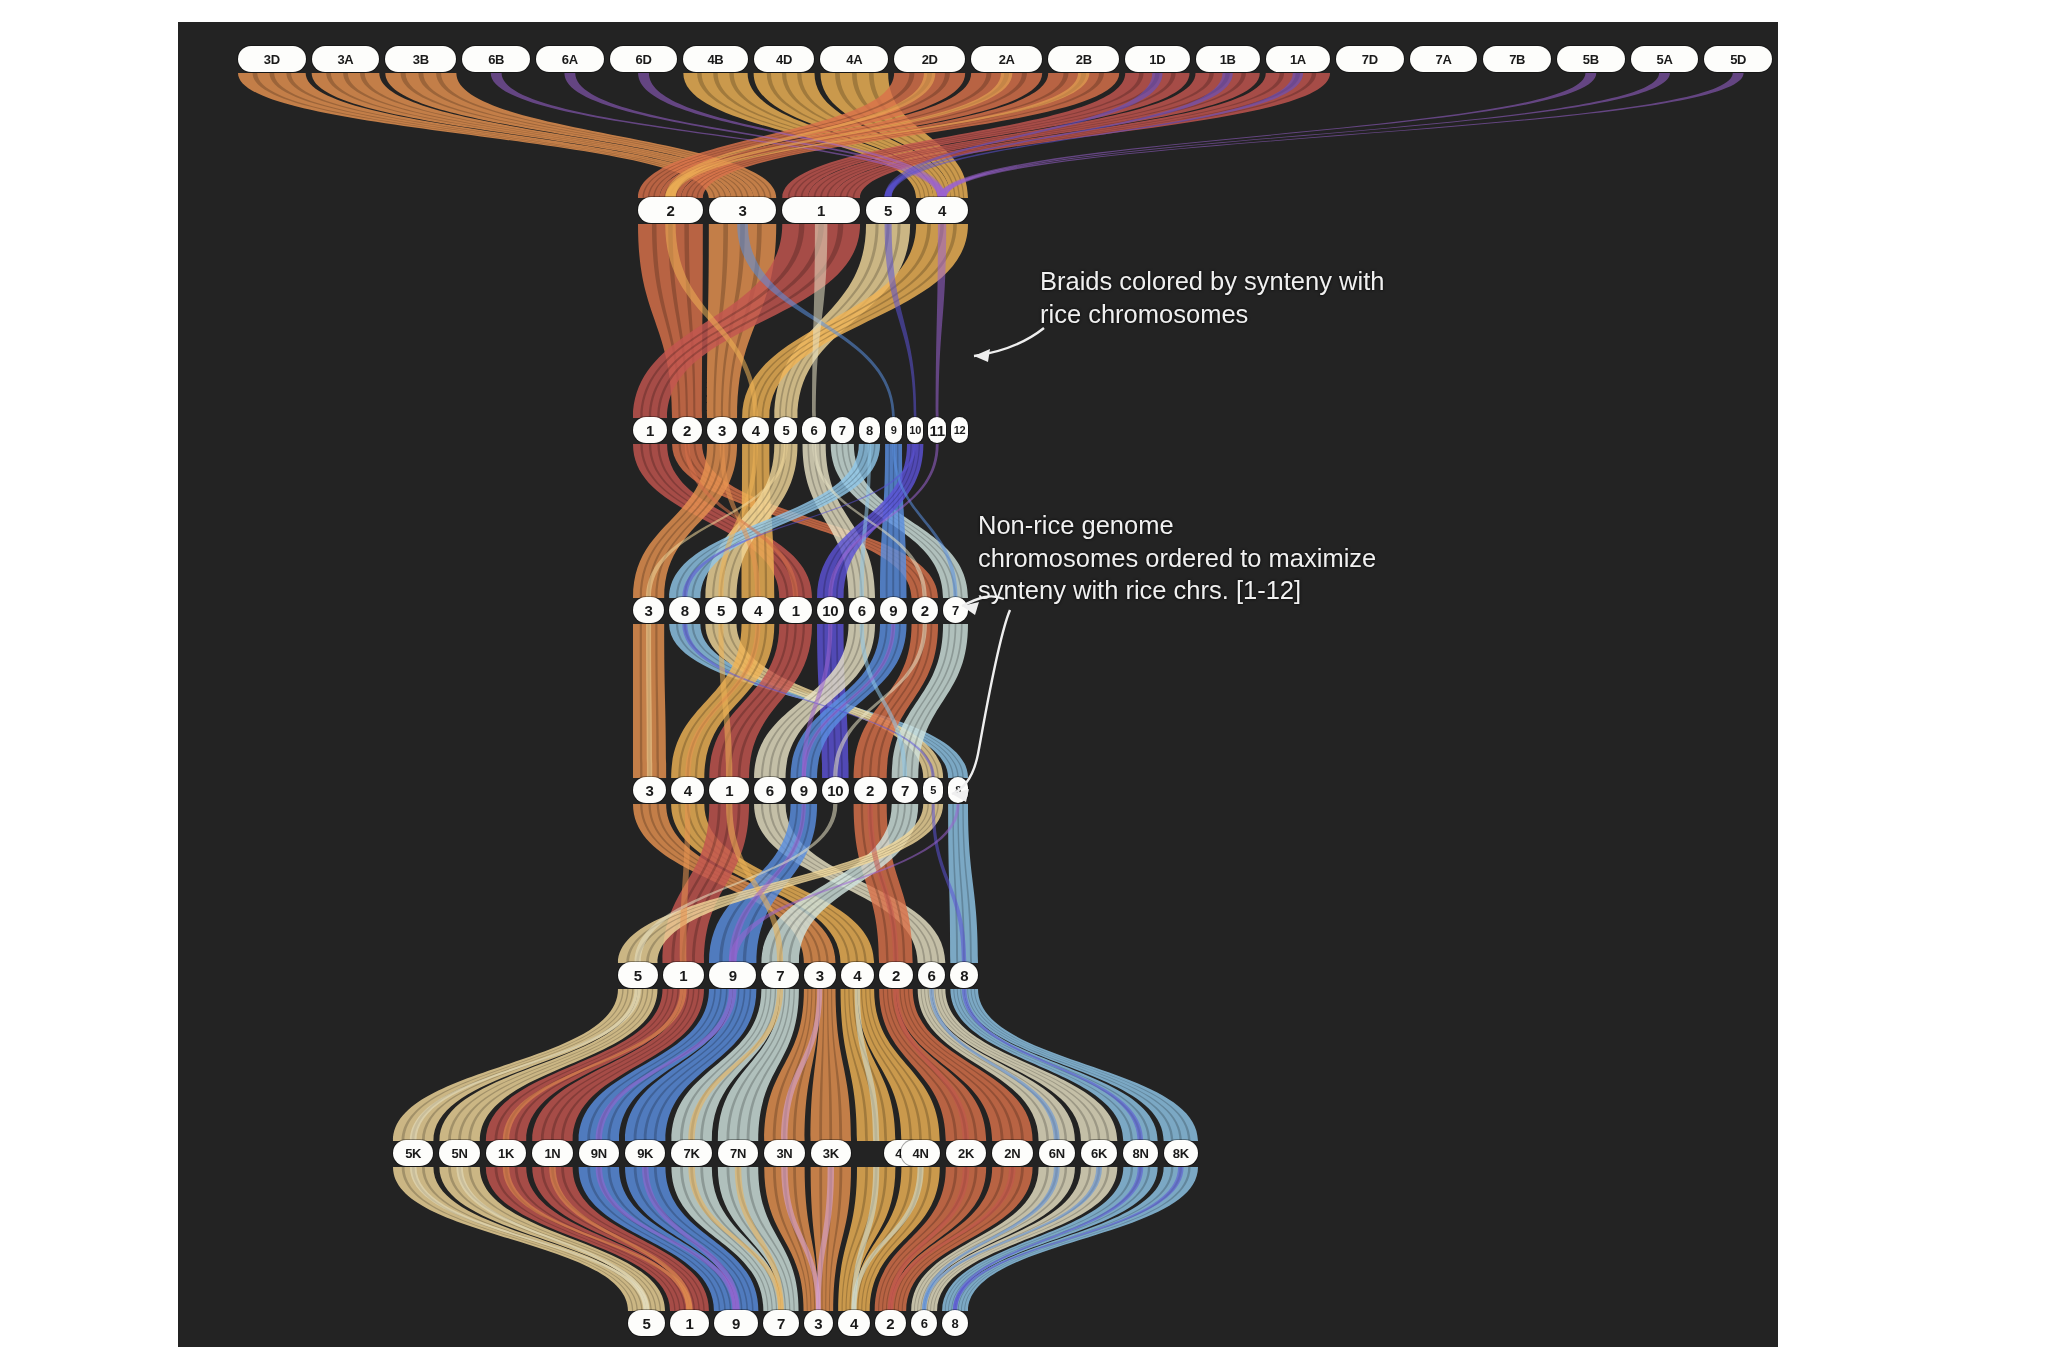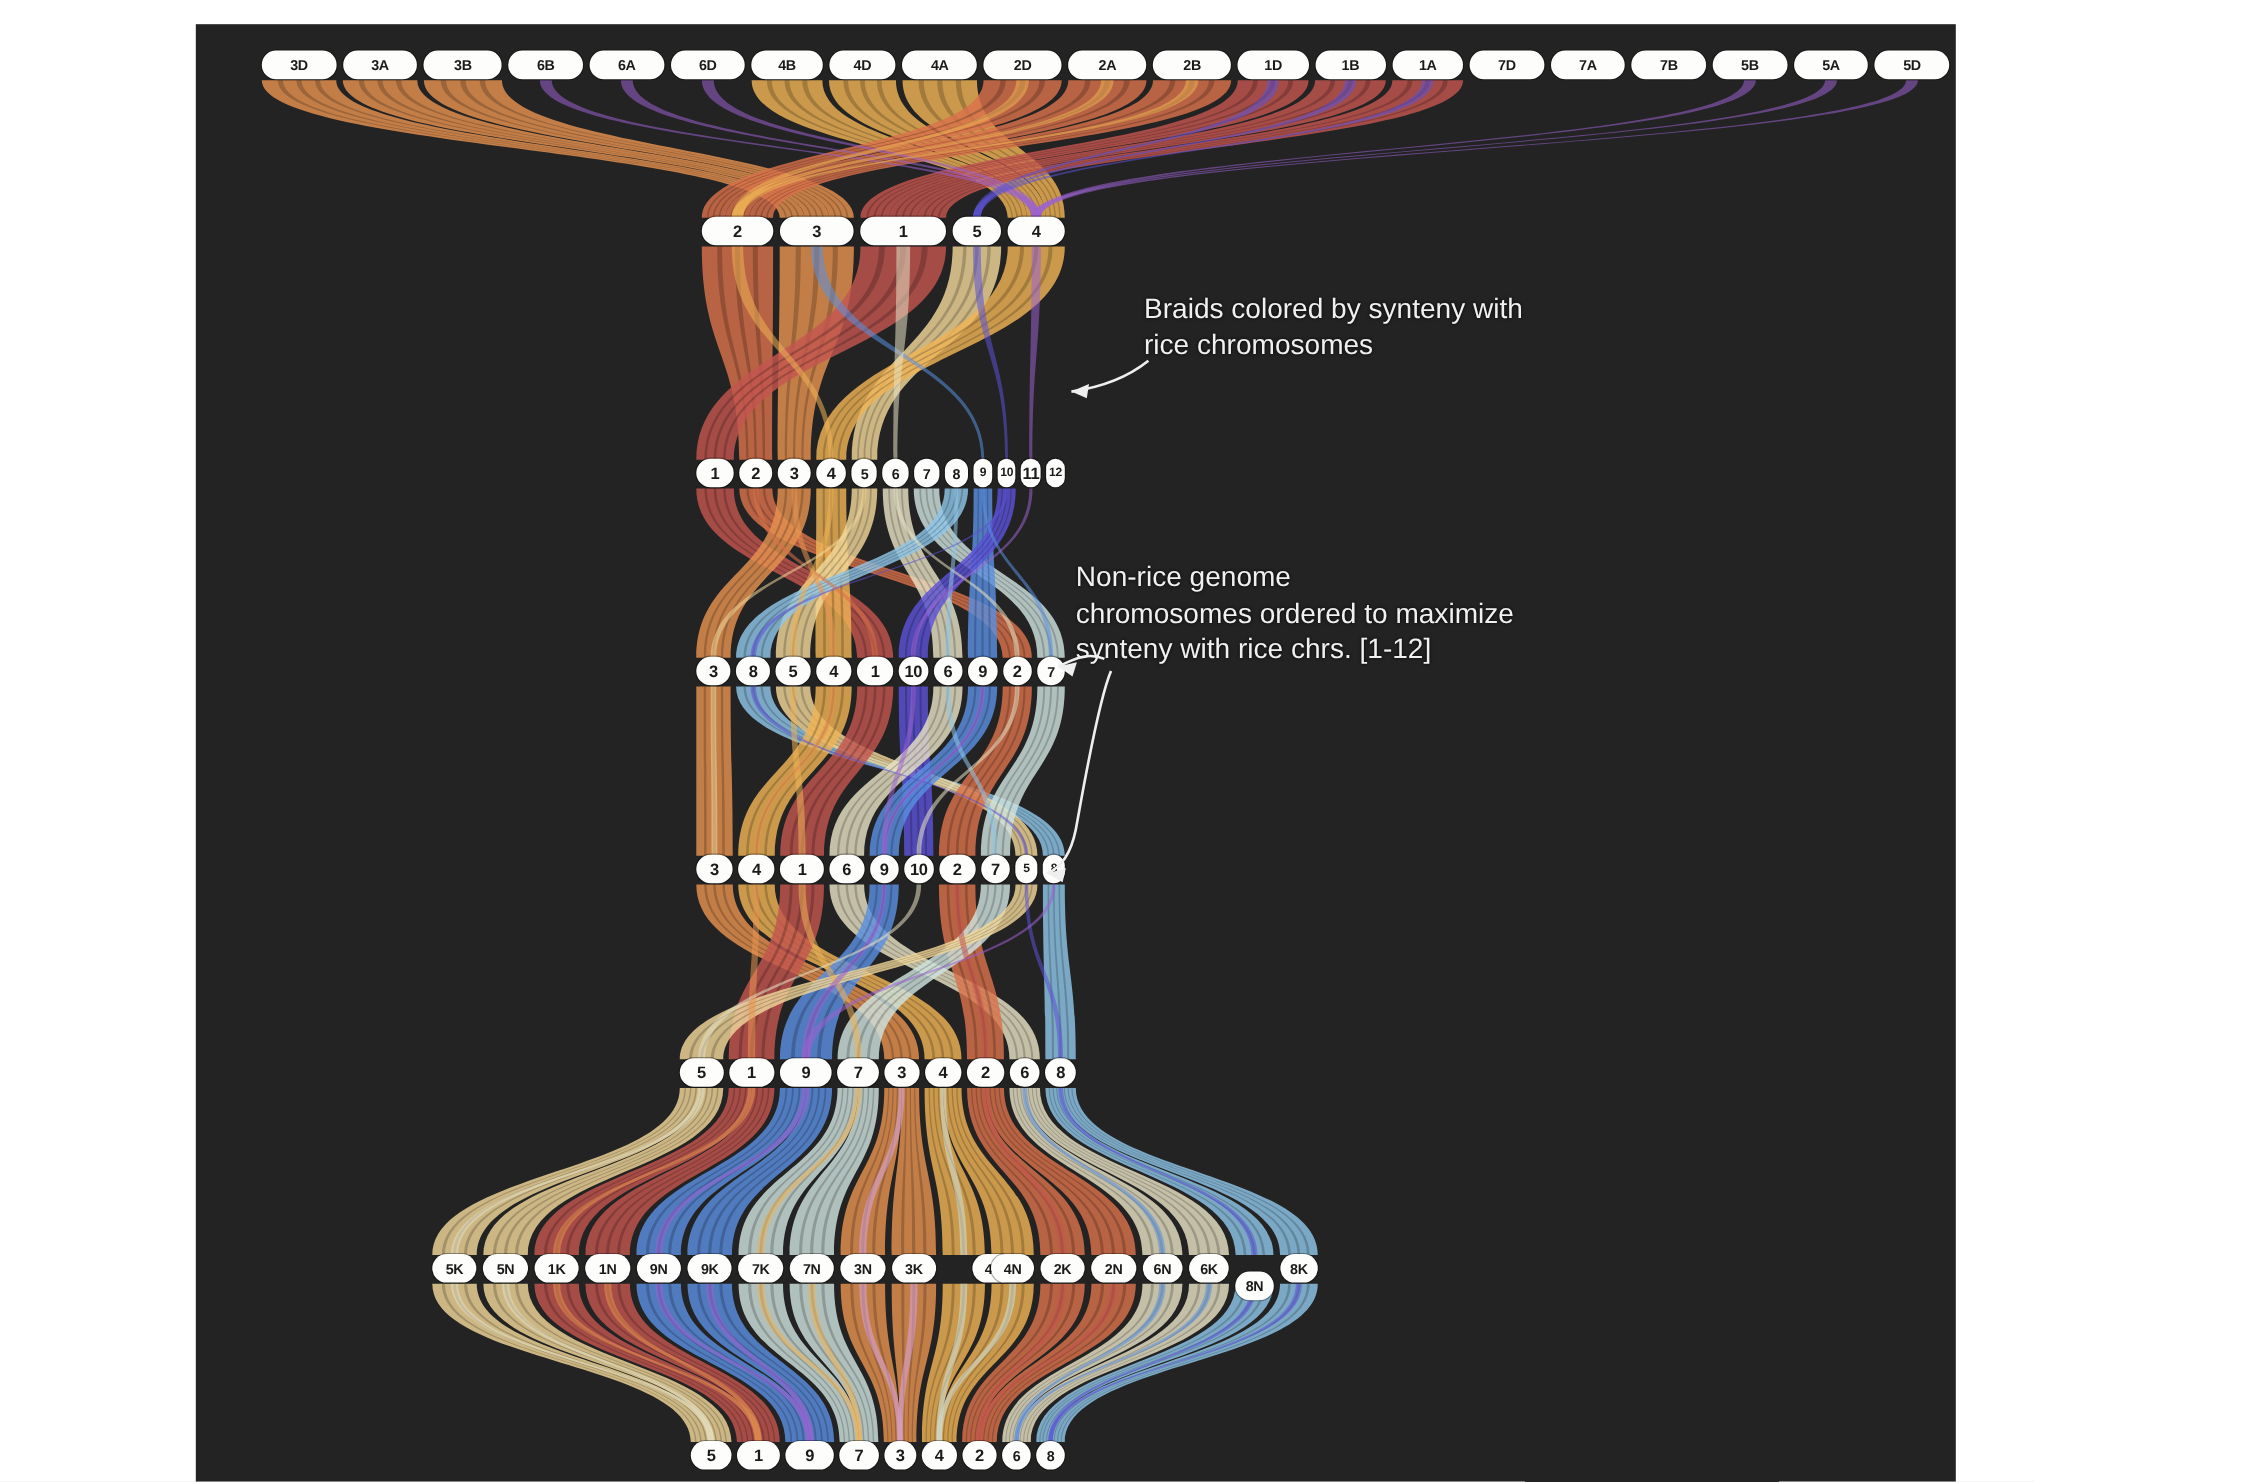--- a/index.html
+++ b/index.html
@@ -600,21 +600,21 @@
           <div class="chrom small" style="left: 493.414px; width: 40.4023px;">7K</div>
           <div class="chrom small" style="left: 539.816px; width: 40.4023px;">7N</div>
           <div class="chrom small" style="left: 586.218px; width: 40.4023px;">3N</div>
           <div class="chrom small" style="left: 632.621px; width: 40.4023px;">3K</div>
           <div class="chrom small" style="left: 706px; width: 38.3822px;">4K</div>
           <div class="chrom small" style="left: 723.405px; width: 38.3822px;">4N</div>
           <div class="chrom small" style="left: 767.787px; width: 40.4023px;">2K</div>
           <div class="chrom small" style="left: 814.19px; width: 40.4023px;">2N</div>
           <div class="chrom small" style="left: 860.592px; width: 36.3621px;">6N</div>
           <div class="chrom small" style="left: 902.954px; width: 36.3621px;">6K</div>
-          <div class="chrom small" style="left: 945.316px; width: 34.342px; margin-top: 16px;">8N</div>
+          <div class="chrom small" style="left: 945.316px; width: 34.342px;">8N</div>
           <div class="chrom small" style="left: 985.658px; width: 34.342px;">8K</div>
         </div>
     </div>
 
     <div class="row" id="row-panicum" style="top:1288px;">
 
       <div class="chrom-track">
           <div class="chrom" style="left: 450px; width: 37.037px;">5</div>
           <div class="chrom" style="left: 492.037px; width: 38.8889px;">1</div>
           <div class="chrom" style="left: 535.926px; width: 44.4444px;">9</div>

